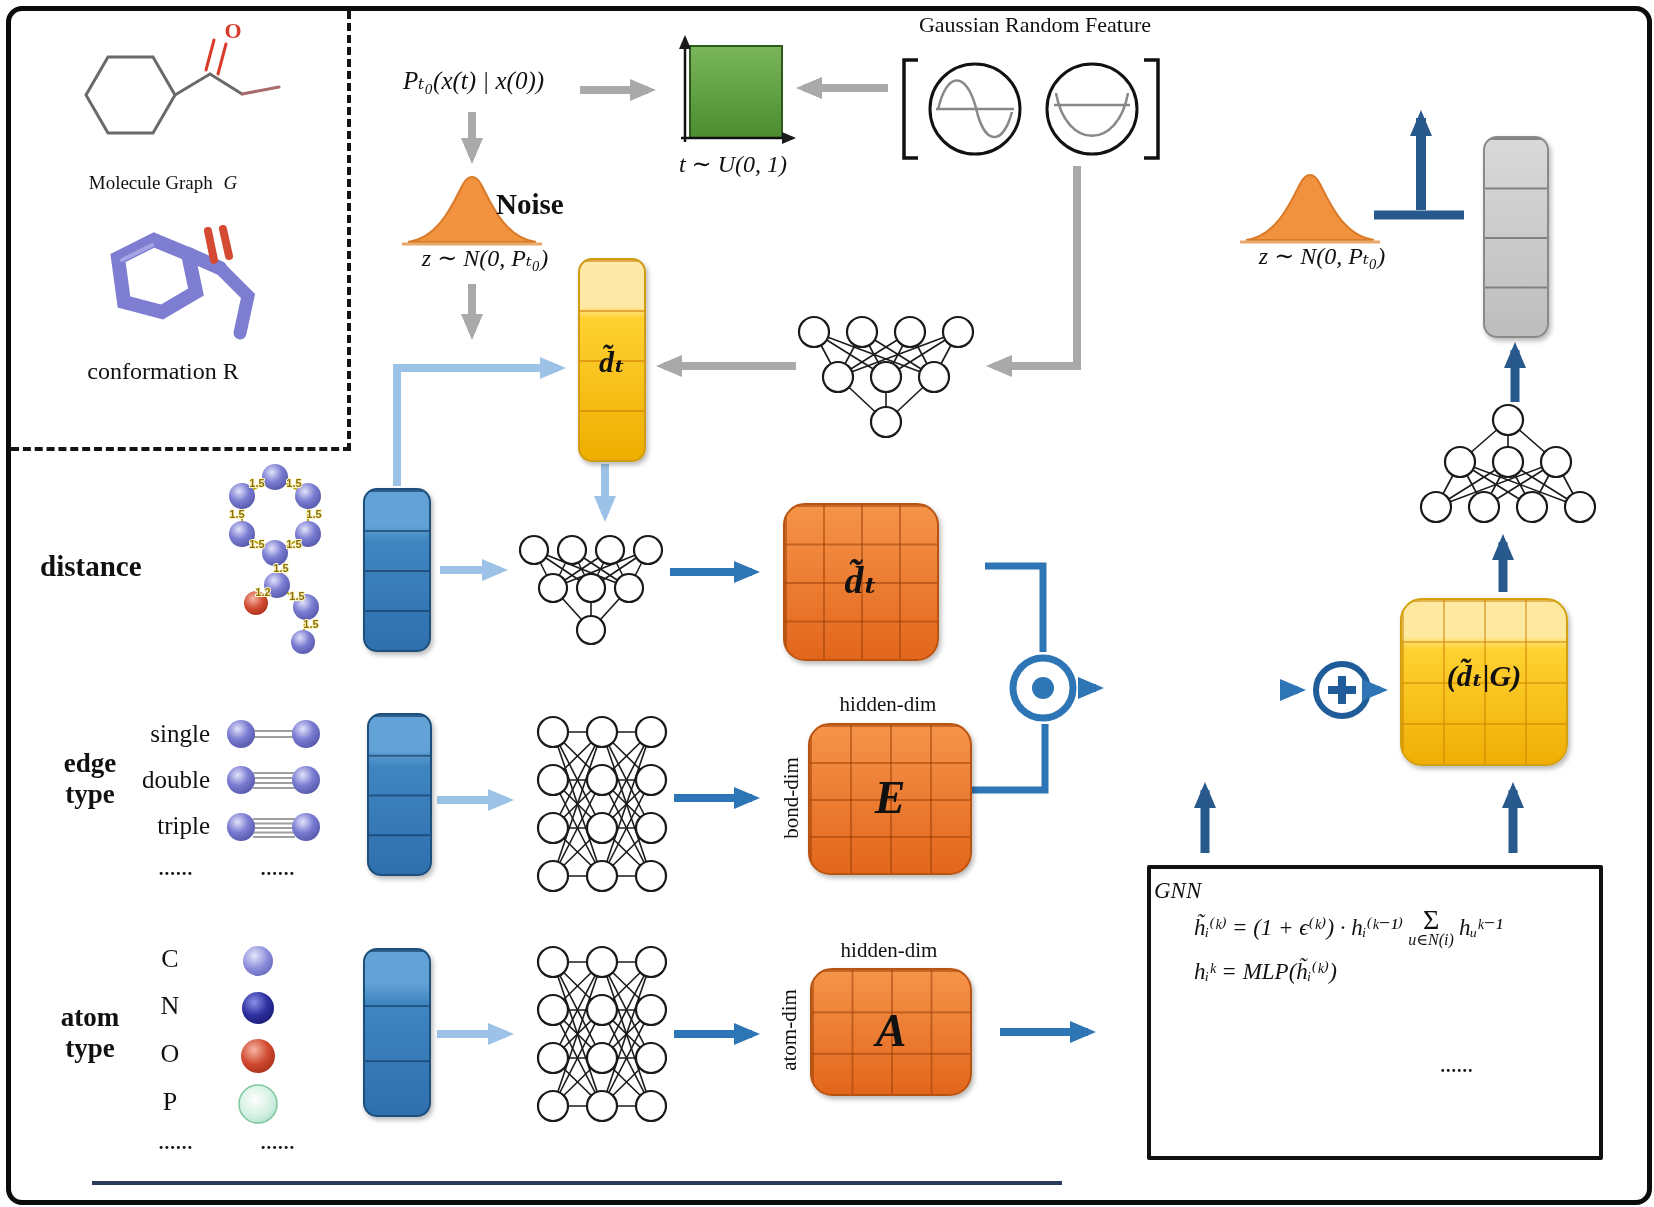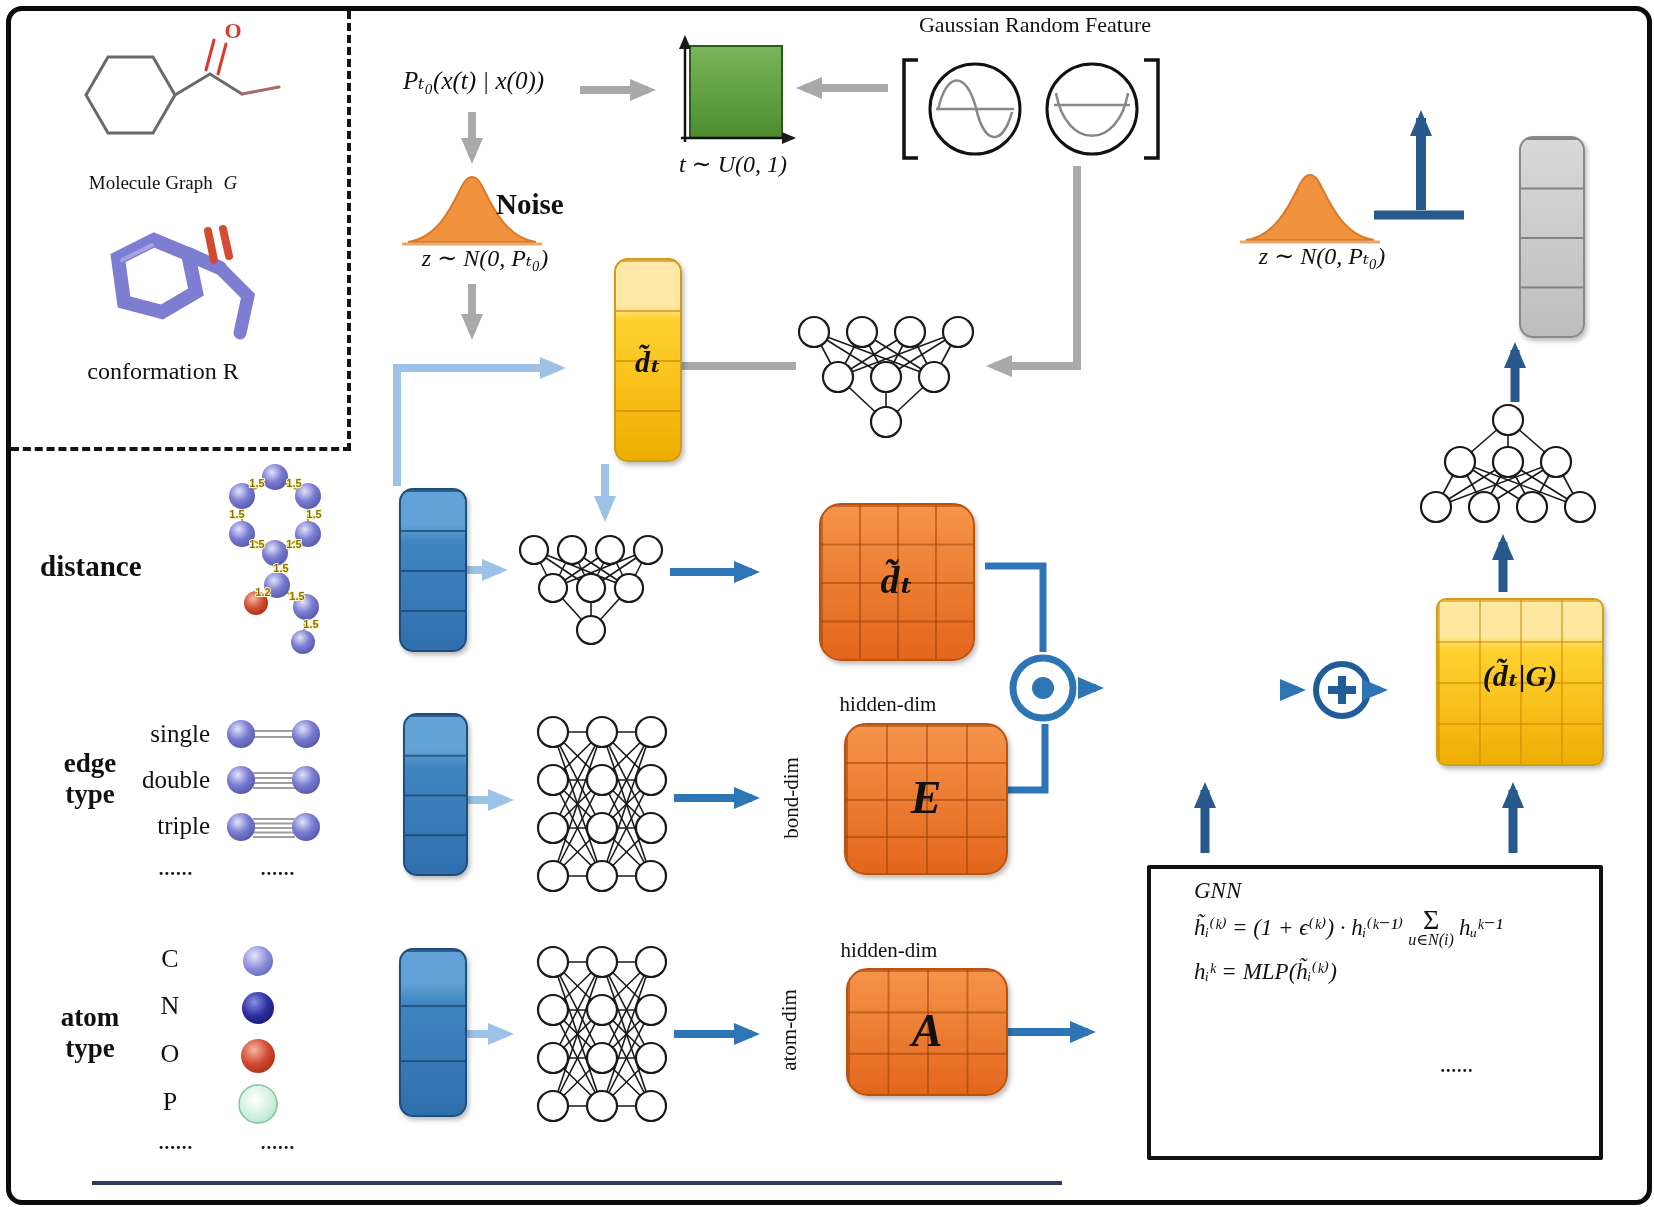--- a/index.html
+++ b/index.html
@@ -7,21 +7,21 @@
          font-family:"Liberation Serif","DejaVu Serif",serif;color:#111;}
   .abs{position:absolute;}
   #frame{left:6px;top:6px;width:1636px;height:1189px;border:5px solid #0b0b0b;border-radius:16px;}
   #dashed-panel{left:11px;top:11px;width:336px;height:436px;border-right:4px dashed #141414;border-bottom:4px dashed #141414;}
   .lbl{white-space:nowrap;}
   .center{text-align:center;}
   .math{font-style:italic;}
   .bold{font-weight:bold;}
   svg{position:absolute;left:0;top:0;}
   
-  .blk{position:absolute;border-radius:22px;box-shadow:2px 3px 5px rgba(0,0,0,.28);margin-left:36px;}
+  .blk{position:absolute;border-radius:22px;box-shadow:2px 3px 5px rgba(0,0,0,.28);}
   .blk .blab{position:absolute;left:0;right:0;text-align:center;font-weight:bold;font-style:italic;color:#111;}
   .m-orange{border:2px solid #b95410;
     background-image:linear-gradient(to right,rgba(150,60,5,.5) 0 2px,transparent 2px),
                      linear-gradient(to bottom,rgba(150,60,5,.5) 0 2px,transparent 2px),
                      linear-gradient(180deg,#f headers,#e2661c);
     background-image:linear-gradient(to right,rgba(150,60,5,.5) 0 2px,transparent 2px),
                      linear-gradient(to bottom,rgba(150,60,5,.5) 0 2px,transparent 2px),
                      linear-gradient(180deg,#f5944a,#e2661c);
     background-size:25% 100%,100% 25%,100% 100%;}
   .m-orange3{border:2px solid #b95410;
@@ -510,31 +510,31 @@
 
   <div class="blk m-orange" style="left:783px;top:503px;width:152px;height:154px;">
     <span class="blab" style="top:52px;font-size:38px;">d̃ₜ</span>
   </div>
   <div class="blk m-orange" style="left:808px;top:723px;width:160px;height:148px;">
     <span class="blab" style="top:46px;font-size:46px;">E</span>
   </div>
   <div class="blk m-orange3" style="left:810px;top:968px;width:158px;height:124px;">
     <span class="blab" style="top:34px;font-size:46px;">A</span>
   </div>
-  <div class="blk m-yellow" style="left:1400px;top:598px;width:164px;height:164px;border-radius:10px;">
+  <div class="blk m-yellow" style="left:1400px;top:598px;width:164px;height:164px;">
     <span class="blab" style="top:58px;font-size:30px;">(d̃ₜ|G)</span>
   </div>
 
   <div class="abs lbl center" style="left:798px;top:692px;width:180px;font-size:21px;">hidden-dim</div>
   <div class="abs lbl center vlabel" style="left:726px;top:786px;width:130px;height:24px;font-size:21px;">bond-dim</div>
   <div class="abs lbl center" style="left:799px;top:938px;width:180px;font-size:21px;">hidden-dim</div>
   <div class="abs lbl center vlabel" style="left:724px;top:1018px;width:130px;height:24px;font-size:21px;">atom-dim</div>
 
   <div id="gnn-box" class="abs"></div>
-  <div class="abs lbl math" style="left:1194px;top:878px;font-size:23px;">GNN</div>
+  <div class="abs lbl math" style="left:1154px;top:878px;font-size:23px;">GNN</div>
   <div class="abs" style="left:1194px;top:908px;display:flex;align-items:center;">
     <span class="f">h̃ᵢ⁽ᵏ⁾</span>
     <span class="f" style="margin-left:5px;font-style:italic;">= (1 + ϵ⁽ᵏ⁾) · hᵢ⁽ᵏ⁻¹⁾</span>
     <span class="sigma-wrap">
       <span class="sg">Σ</span>
       <span class="ss math">u∈N(i)</span>
     </span>
     <span class="f">hᵤᵏ⁻¹</span>
   </div>
   <div class="abs lbl f" style="left:1194px;top:958px;">hᵢᵏ = MLP(h̃ᵢ⁽ᵏ⁾)</div>

